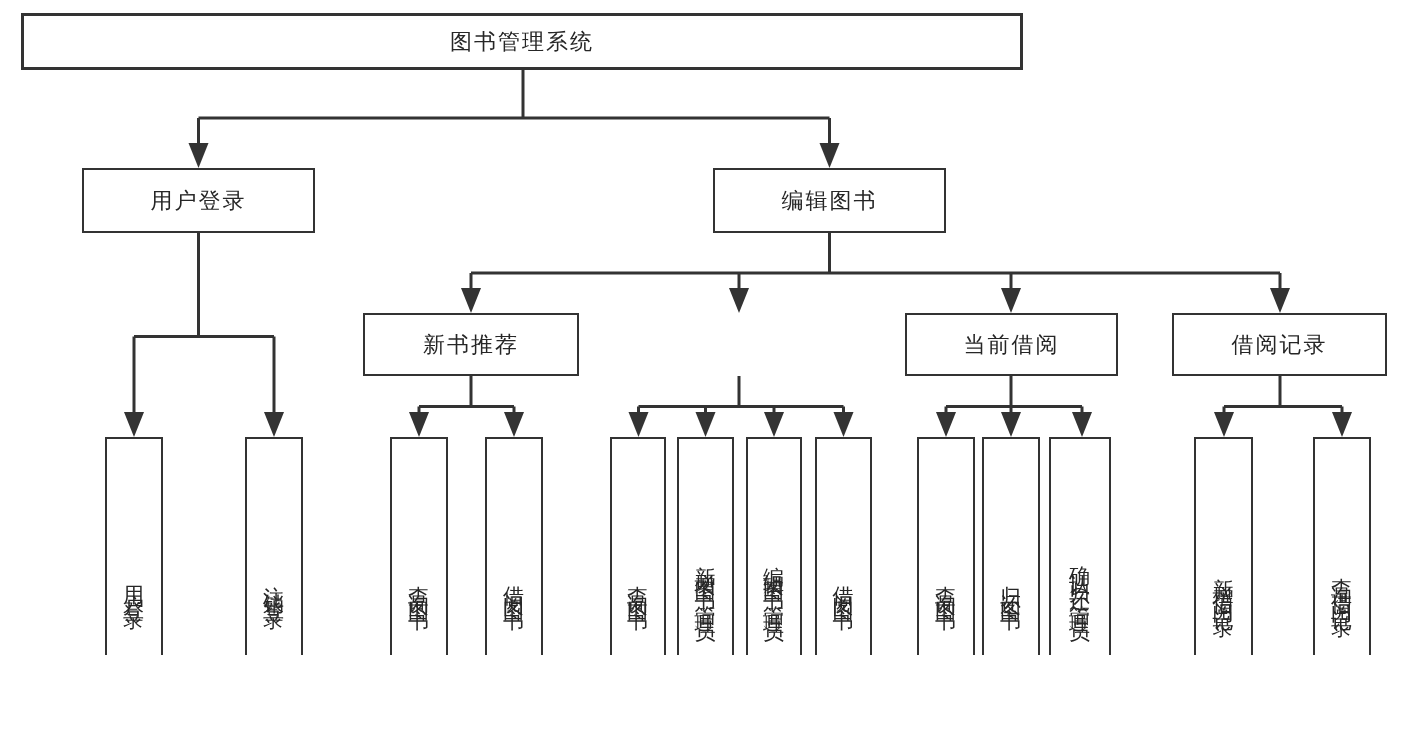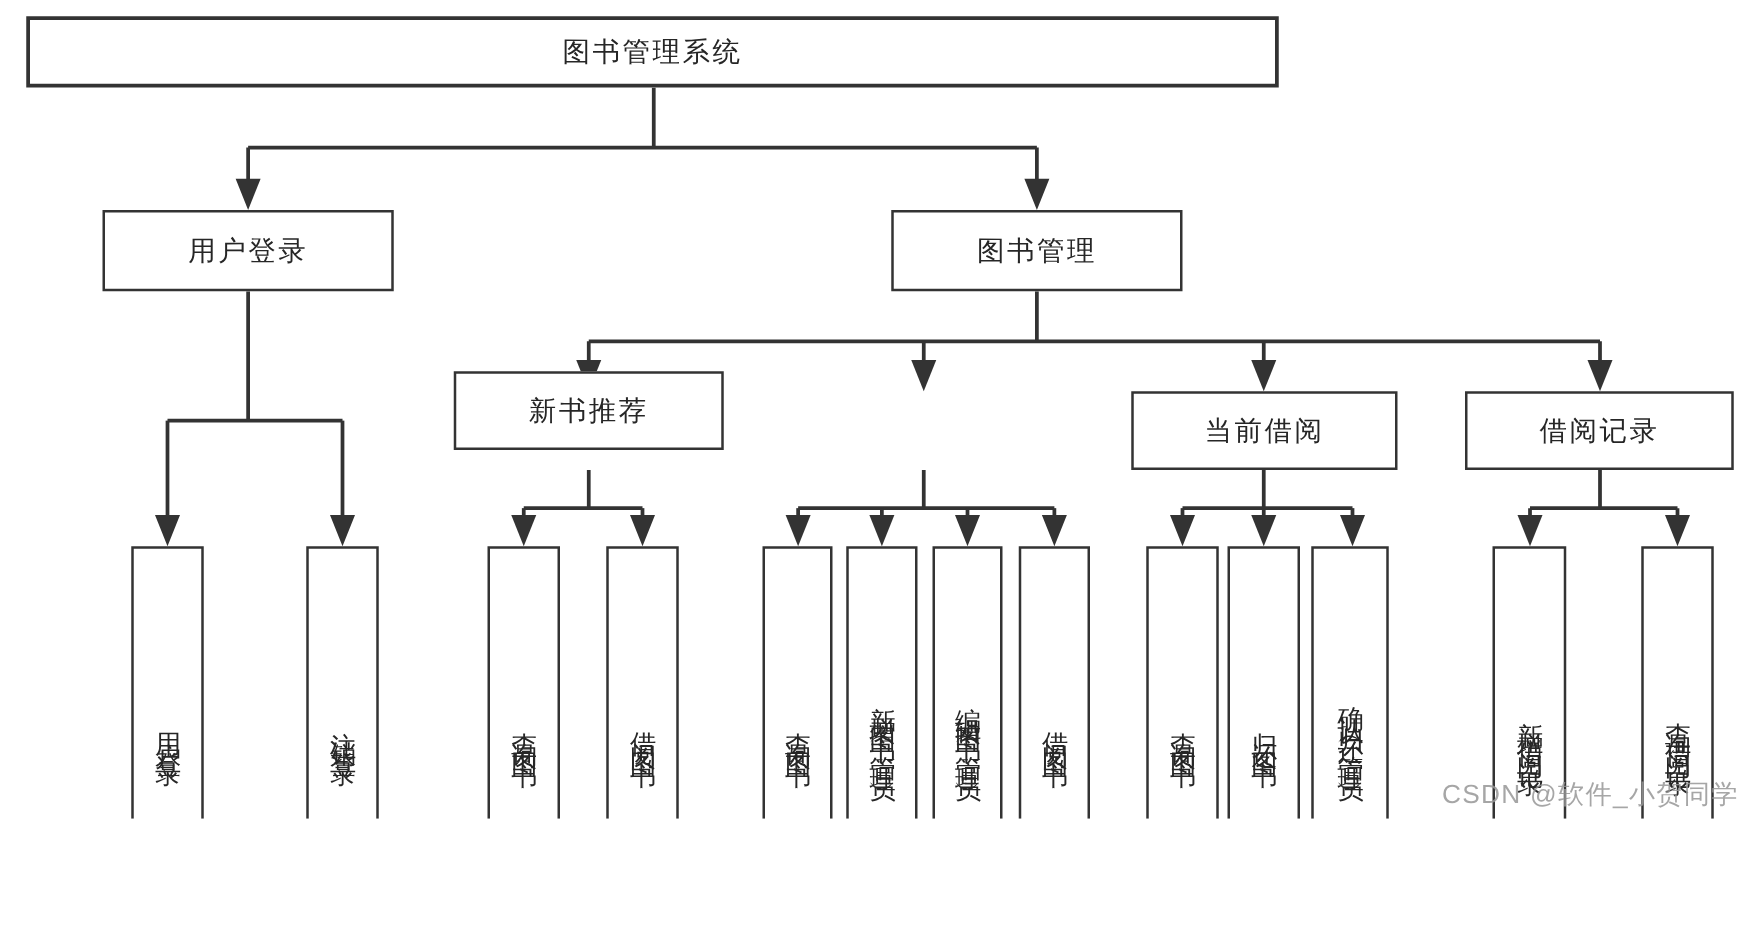--- a/index.html
+++ b/index.html
@@ -101,24 +101,24 @@
     </svg>
 
   <div class="node hnode root" style="left:21px;top:13px;width:1002px;height:57px;">
     <span>图书管理系统</span>
   </div>
 
   <div class="node hnode" style="left:82px;top:168px;width:233px;height:65px;">
     <span>用户登录</span>
   </div>
   <div class="node hnode" style="left:713px;top:168px;width:233px;height:65px;">
-    <span>图书管理</span>
+    <span>编辑图书</span>
   </div>
 
-  <div class="node hnode" style="left:363px;top:297px;width:216px;height:63px;">
+  <div class="node hnode" style="left:363px;top:313px;width:216px;height:63px;">
     <span>新书推荐</span>
   </div>
   <div class="node hnode" style="left:905px;top:313px;width:213px;height:63px;font-family:Liberation Serif, serif;">
     <span>当前借阅</span>
   </div>
   <div class="node hnode" style="left:1172px;top:313px;width:215px;height:63px;">
     <span>借阅记录</span>
   </div>
 
   <div class="node vnode" style="left:105px;top:437px;width:58px;height:296px;">
@@ -158,14 +158,13 @@
     <span>确认归还（管理员）</span>
   </div>
 
   <div class="node vnode" style="left:1194px;top:437px;width:59px;height:296px;">
     <span>新增借阅记录</span>
   </div>
   <div class="node vnode" style="left:1313px;top:437px;width:58px;height:296px;">
     <span>查询借阅记录</span>
   </div>
 
-  <div id="watermark">CSDN @软件_小贺同学</div>
 </div>
 
 </body></html>

